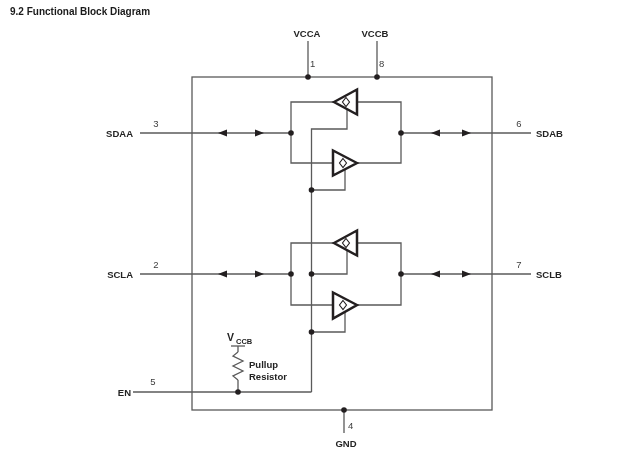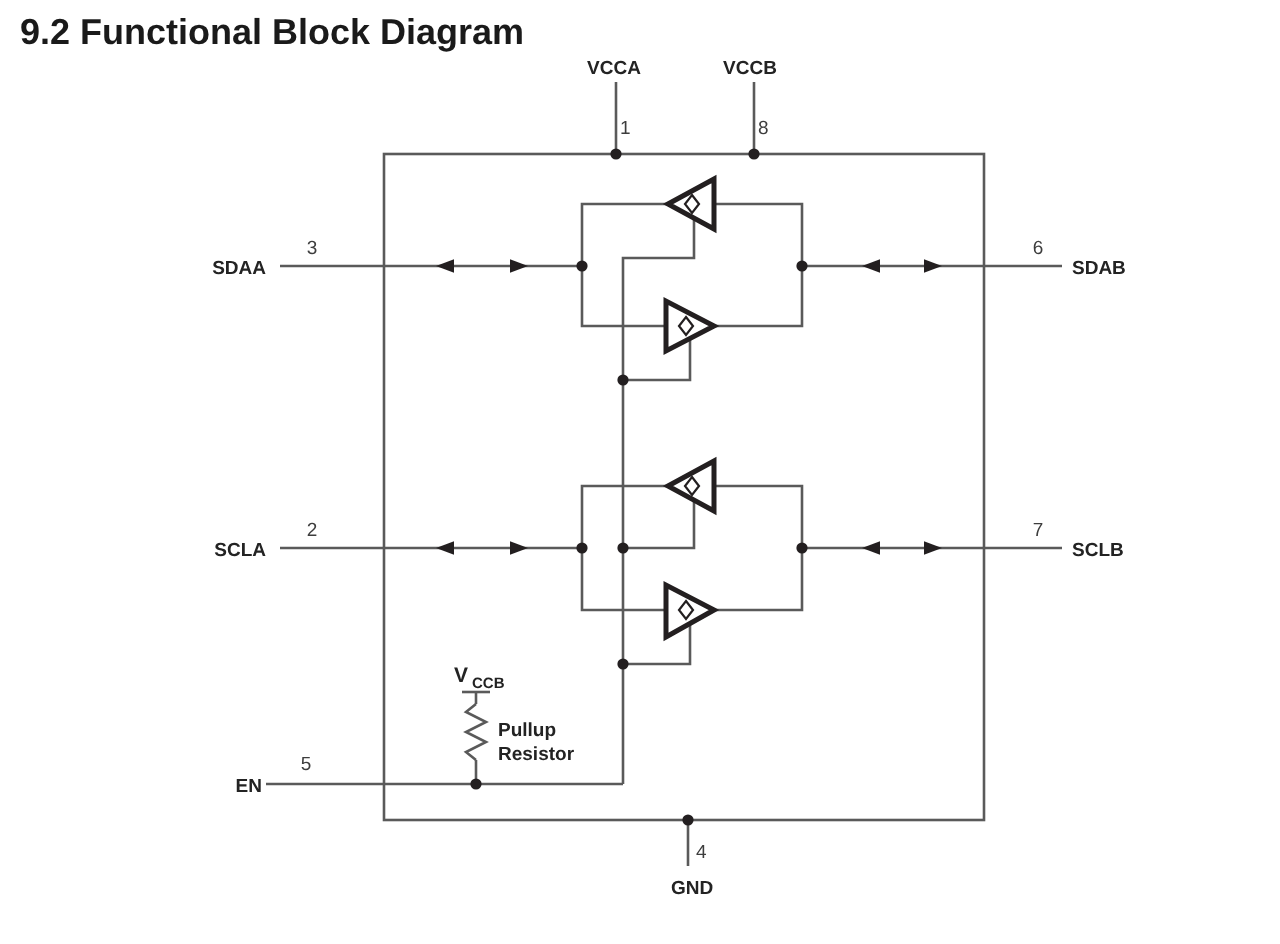--- a/index.html
+++ b/index.html
@@ -1,18 +1,18 @@
 <!DOCTYPE html>
 <html><head>
 <meta charset="utf-8">
 <style>
   html,body{margin:0;padding:0;background:#ffffff;}
   .page{position:relative;width:640px;height:472px;background:#ffffff;overflow:hidden;
         font-family:"Liberation Sans",sans-serif;}
-  .title{position:absolute;left:10px;top:6px;font-size:18px;font-weight:bold;color:#1a1a1a;}
+  .title{position:absolute;left:10px;top:6px;font-size:10px;font-weight:bold;color:#1a1a1a;}
   svg{position:absolute;left:0;top:0;}
   svg text{font-family:"Liberation Sans",sans-serif;}
   .wire{stroke:#5a5a5a;stroke-width:1.3;fill:none;}
   .comp{stroke:#231f20;stroke-width:2.5;fill:#ffffff;stroke-linejoin:miter;}
   .oneshot{stroke:#231f20;stroke-width:1.1;fill:#ffffff;}
   .dot{fill:#231f20;stroke:none;}
   .arrow{fill:#231f20;stroke:none;}
   .pinlabel{font-size:9.5px;font-weight:bold;fill:#232323;}
   .pinnum{font-size:9.5px;fill:#3d3d3d;}
   .sub{font-size:7.5px;font-weight:bold;fill:#232323;}

